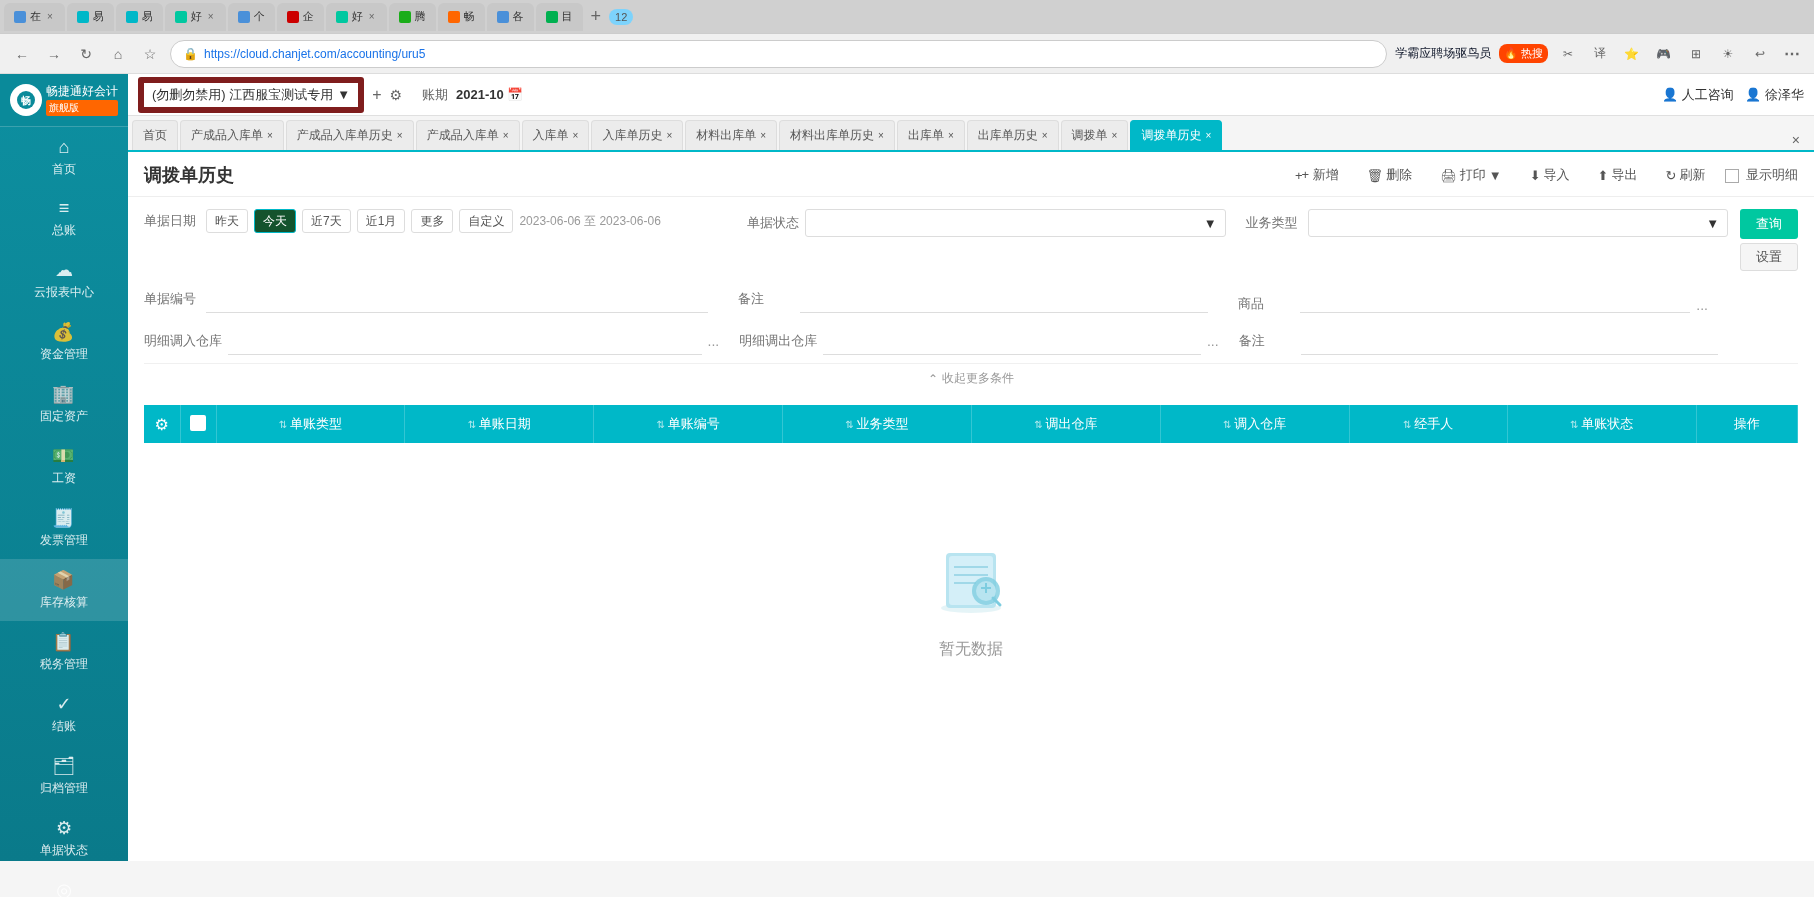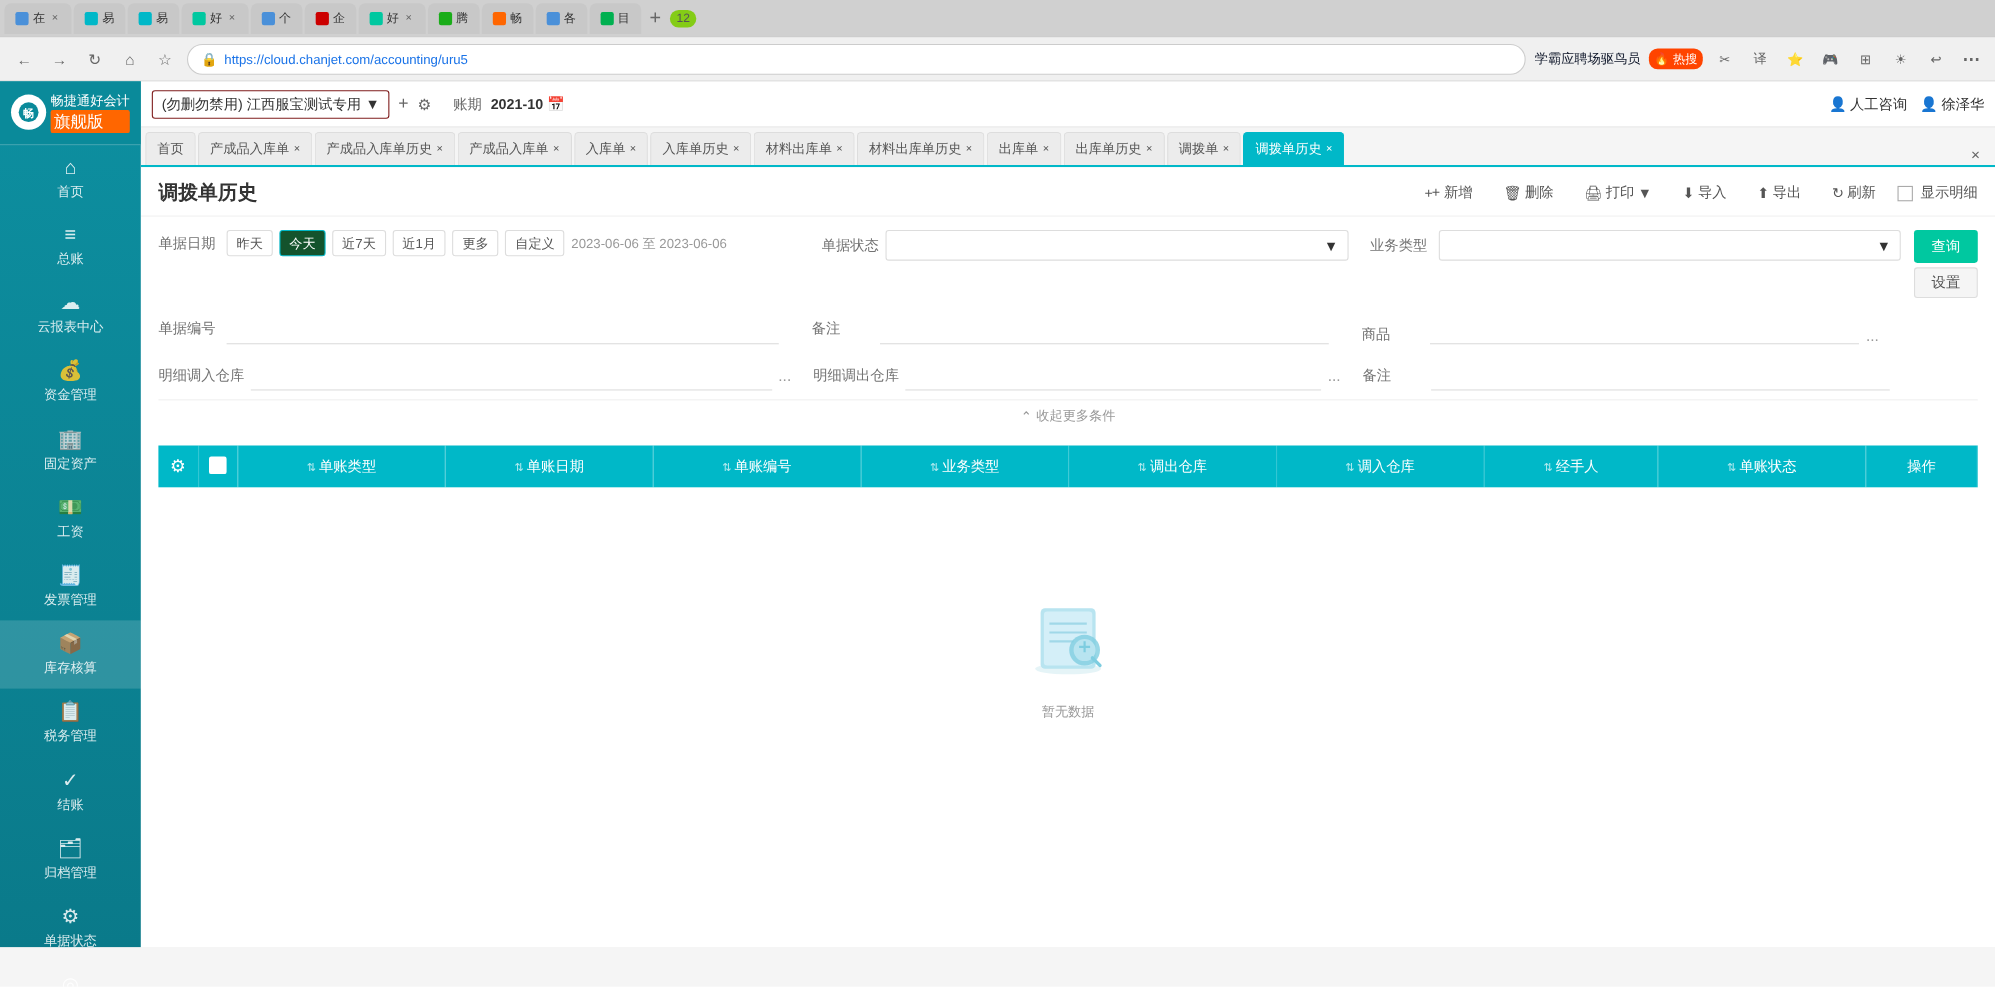--- a/index.html
+++ b/index.html
@@ -96,21 +96,21 @@
       width: 32px; height: 32px;
       background: white;
       border-radius: 50%;
       display: flex; align-items: center; justify-content: center;
       color: #0a8a9a; font-weight: bold; font-size: 14px;
     }
     .logo-text { color: white; font-size: 12px; line-height: 1.3; }
     .logo-badge {
       background: #ff6600;
       color: white;
-      font-size: 15px;
+      font-size: 10px;
       padding: 1px 3px;
       border-radius: 2px;
     }
     .sidebar-item {
       width: 100%;
       padding: 10px 4px;
       display: flex;
       flex-direction: column;
       align-items: center;
       gap: 3px;
@@ -128,21 +128,21 @@
       height: 42px;
       display: flex;
       align-items: center;
       padding: 0 10px;
       border-bottom: 1px solid #e0e0e0;
       gap: 8px;
     }
     .company-selector {
       display: flex; align-items: center; gap: 4px;
       font-size: 13px; color: #333; cursor: pointer;
-      border: 1px solid #7f1d1d; border-radius: 3px; padding: 3px 8px;
+      border: 6px solid #7f1d1d; border-radius: 3px; padding: 3px 8px;
     }
     .period-label { font-size: 13px; color: #666; margin-left: 12px; }
     .period-value { font-size: 13px; color: #333; font-weight: bold; }
     .header-right {
       margin-left: auto;
       display: flex; align-items: center; gap: 12px;
     }
     .header-btn { font-size: 13px; color: #333; cursor: pointer; display: flex; align-items: center; gap: 3px; }
 
     
@@ -344,21 +344,21 @@
       align-items: center;
       justify-content: center;
       padding: 80px 0;
     }
     .empty-icon {
       width: 100px;
       height: 100px;
       margin-bottom: 16px;
     }
     .empty-text {
-      font-size: 12px;
+      font-size: 16px;
       color: #999;
     }
 
     
     .th-check {
       width: 16px; height: 16px;
       border: 2px solid white;
       background: white;
       border-radius: 2px;
       display: inline-block;
@@ -421,21 +421,21 @@
   </div>
   <div class="browser-tab">
     <span style="width:12px;height:12px;background:#4a90d9;border-radius:2px;display:inline-block;"></span>
     <span>各</span>
   </div>
   <div class="browser-tab">
     <span style="width:12px;height:12px;background:#00b050;border-radius:2px;display:inline-block;"></span>
     <span>目</span>
   </div>
   <span style="font-size:18px;color:#666;padding:0 6px;cursor:pointer;">+</span>
-  <span style="font-size:11px;background:#84cc16;border-radius:10px;padding:2px 6px;color:#555;">12</span>
+  <span style="font-size:11px;background:#7dd3fc;border-radius:10px;padding:2px 6px;color:#555;">12</span>
 </div>
 
 <div class="browser-nav">
   <div class="nav-btn">←</div>
   <div class="nav-btn">→</div>
   <div class="nav-btn">↻</div>
   <div class="nav-btn">⌂</div>
   <div class="nav-btn">☆</div>
   <div class="address-bar">
     <span style="color:#4a4;font-size:12px;">🔒</span>

